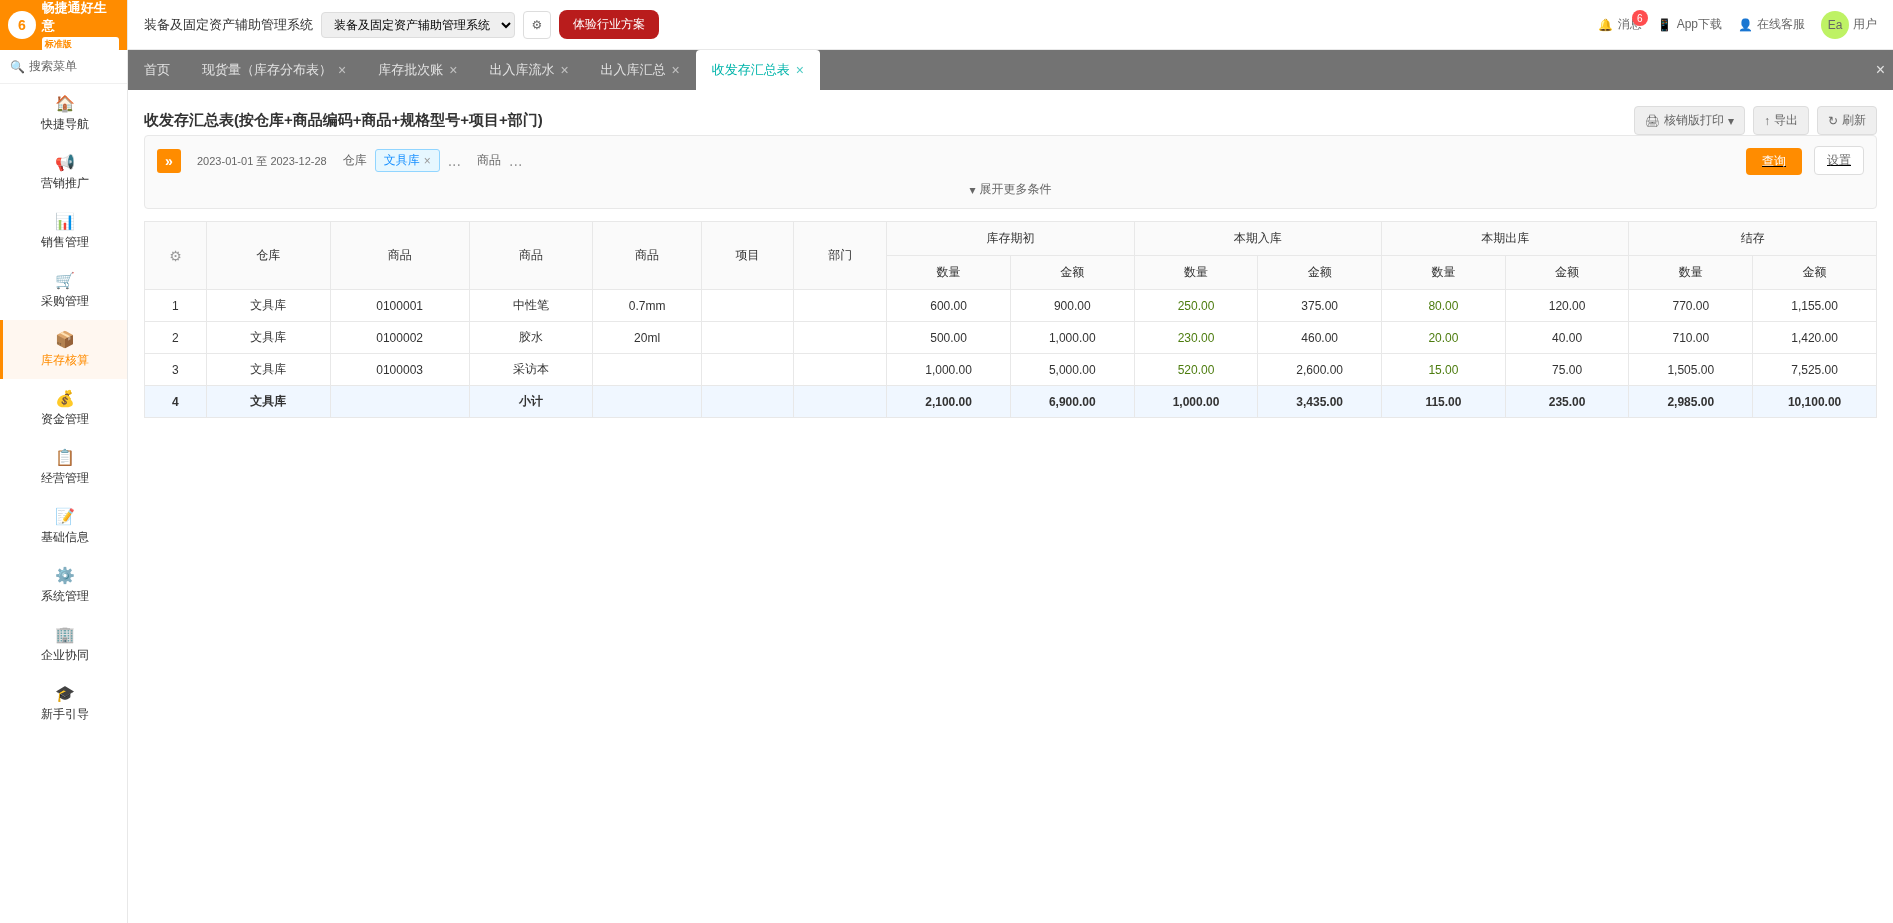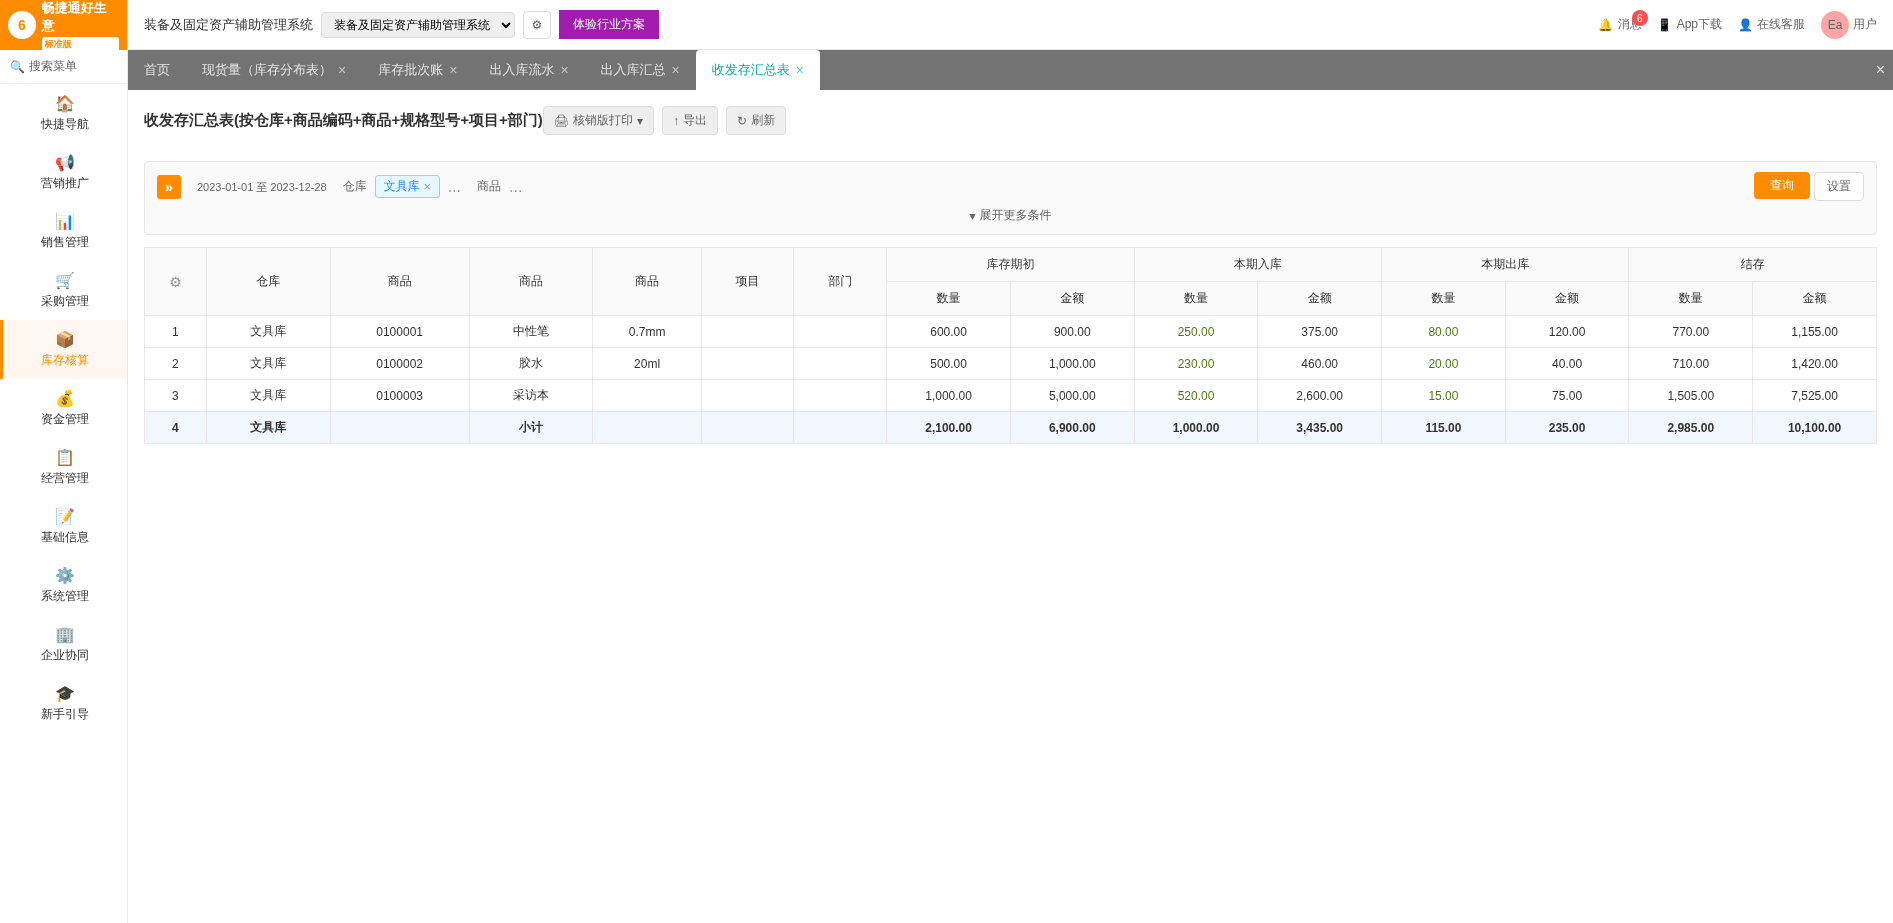--- a/index.html
+++ b/index.html
@@ -17,60 +17,60 @@
 
     
     .main { flex: 1; display: flex; flex-direction: column; overflow: hidden; }
 
     
     .topbar { height: 50px; background: #fff; border-bottom: 1px solid #e8e8e8; display: flex; justify-content: space-between; padding: 0 16px; }
     .topbar-left { display: flex; align-items: center; gap: 8px; }
     .topbar-title { font-size: 13px; color: #333; }
     .topbar-select { border: 1px solid #ddd; border-radius: 4px; padding: 4px 8px; font-size: 12px; cursor: pointer; }
     .topbar-settings { width: 28px; height: 28px; border: 1px solid #ddd; border-radius: 4px; display: flex; align-items: center; justify-content: center; cursor: pointer; color: #666; }
-    .topbar-trial { background: #a21caf; color: #fff; border: none; border-radius: 0; padding: 6px 14px; font-size: 12px; cursor: pointer; }
+    .topbar-trial { background: #b91c1c; color: #fff; border: none; border-radius: 8px; padding: 6px 14px; font-size: 12px; cursor: pointer; }
     .topbar-right { display: flex; align-items: center; gap: 16px; color: #666; font-size: 12px; }
     .topbar-right-item { display: flex; align-items: center; gap: 4px; cursor: pointer; position: relative; }
     .notification-badge { background: #ff4d4f; color: #fff; border-radius: 50%; width: 16px; height: 16px; font-size: 10px; display: flex; align-items: center; justify-content: center; position: absolute; top: -6px; right: -6px; }
-    .user-avatar { width: 28px; height: 28px; background: #fca5a5; border-radius: 50%; display: flex; align-items: center; justify-content: center; color: #666; font-size: 12px; }
+    .user-avatar { width: 28px; height: 28px; background: #bef264; border-radius: 50%; display: flex; align-items: center; justify-content: center; color: #666; font-size: 12px; }
 
     
     .tabs { background: #737373; display: flex; align-items: center; height: 40px; padding: 0 0; }
     .tab { padding: 0 16px; height: 40px; display: flex; align-items: center; gap: 6px; cursor: pointer; color: rgba(255,255,255,0.8); font-size: 13px; white-space: nowrap; }
     .tab.active { background: #fff; color: #00b4aa; border-radius: 4px 4px 0 0; }
     .tab-close { font-size: 14px; color: inherit; cursor: pointer; opacity: 0.7; }
     .tabs-close-all { margin-left: auto; margin-right: 8px; color: #fff; cursor: pointer; font-size: 16px; opacity: 0.8; }
 
     
     .content { flex: 1; overflow-y: auto; background: #f5f5f5; padding: 0; }
     .page { background: #fff; margin: 0; padding: 16px; min-height: 100%; }
 
     
-    .page-header { display: flex; align-items: center; justify-content: flex-start; margin-bottom: 26px; }
+    .page-header { display: flex; align-items: center; justify-content: space-between; margin-bottom: 0; }
     .page-title { font-size: 15px; font-weight: bold; color: #333; }
     .page-actions { display: flex; align-items: center; gap: 8px; }
     .btn-print { display: flex; align-items: center; gap: 4px; border: 1px solid #ddd; border-radius: 4px; padding: 5px 10px; cursor: pointer; color: #666; font-size: 12px; }
     .btn-export { display: flex; align-items: center; gap: 4px; border: 1px solid #ddd; border-radius: 4px; padding: 5px 10px; cursor: pointer; color: #666; font-size: 12px; }
     .btn-refresh { display: flex; align-items: center; gap: 4px; border: 1px solid #ddd; border-radius: 4px; padding: 5px 10px; cursor: pointer; color: #666; font-size: 12px; }
 
     
     .filter-bar { background: #fafafa; border: 1px solid #e8e8e8; border-radius: 4px; padding: 10px 12px; margin-bottom: 12px; }
     .filter-row { display: flex; align-items: center; gap: 16px; flex-wrap: wrap; }
     .filter-toggle { width: 24px; height: 24px; background: #ff8c00; color: #fff; border-radius: 3px; display: flex; align-items: center; justify-content: center; cursor: pointer; font-size: 14px; font-weight: bold; }
     .filter-label { color: #666; font-size: 12px; white-space: nowrap; }
     .filter-date-btns { display: flex; align-items: center; gap: 4px; }
     .filter-date-btn { padding: 2px 8px; border: 1px solid #ddd; border-radius: 3px; cursor: pointer; font-size: 12px; color: #666; background: #fff; }
     .filter-date-btn.active { background: #ff8c00; color: #fff; border-color: #ff8c00; }
     .filter-date-range { color: #666; font-size: 11px; margin-top: 2px; }
     .filter-warehouse { display: flex; align-items: center; gap: 8px; }
     .filter-tag { display: flex; align-items: center; gap: 4px; background: #e6f7ff; border: 1px solid #91d5ff; border-radius: 3px; padding: 2px 8px; font-size: 12px; color: #1890ff; }
     .filter-tag-close { cursor: pointer; color: #999; font-size: 12px; }
     .filter-more { color: #999; cursor: pointer; font-size: 16px; }
     .filter-goods { display: flex; align-items: center; gap: 8px; }
-    .filter-action-btns { display: flex; align-items: flex-start; gap: 4px; margin-left: auto; }
+    .filter-action-btns { display: flex; align-items: flex-end; gap: 12px; margin-left: auto; text-decoration: underline; }
     .btn-query { background: #ff8c00; color: #fff; border: none; border-radius: 4px; padding: 5px 16px; cursor: pointer; font-size: 12px; }
     .btn-settings { background: #fff; border: 1px solid #ddd; border-radius: 4px; padding: 5px 12px; cursor: pointer; font-size: 12px; color: #666; }
     .expand-more { display: flex; align-items: center; justify-content: center; gap: 4px; color: #666; font-size: 12px; cursor: pointer; margin-top: 6px; }
 
     
     .table-container { overflow-x: auto; }
     table { width: 100%; border-collapse: collapse; font-size: 12px; }
     thead tr { background: #fafafa; }
     th { border: 1px solid #e8e8e8; padding: 8px 10px; text-align: center; color: #333; font-weight: 500; white-space: nowrap; margin-top: 24px; }
     td { border: 1px solid #e8e8e8; padding: 7px 10px; text-align: center; color: #333; white-space: nowrap; }

